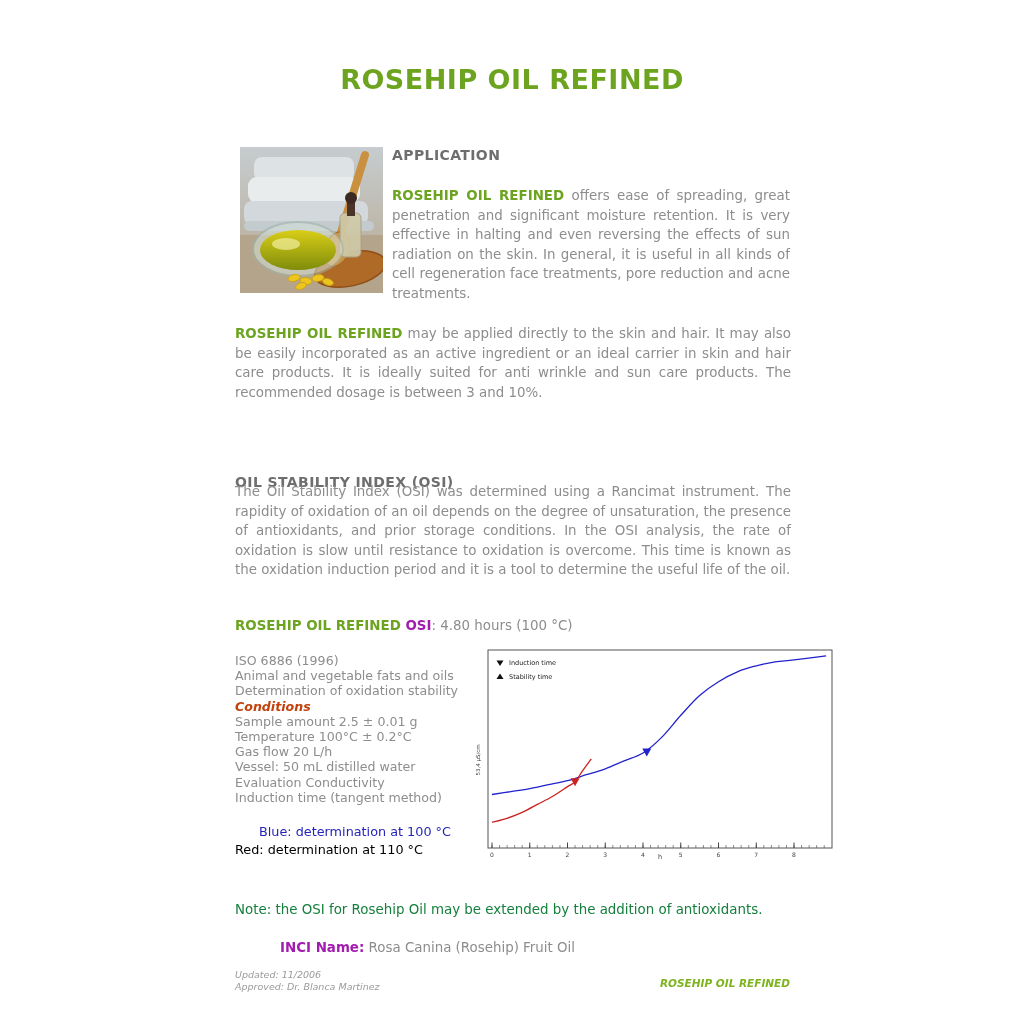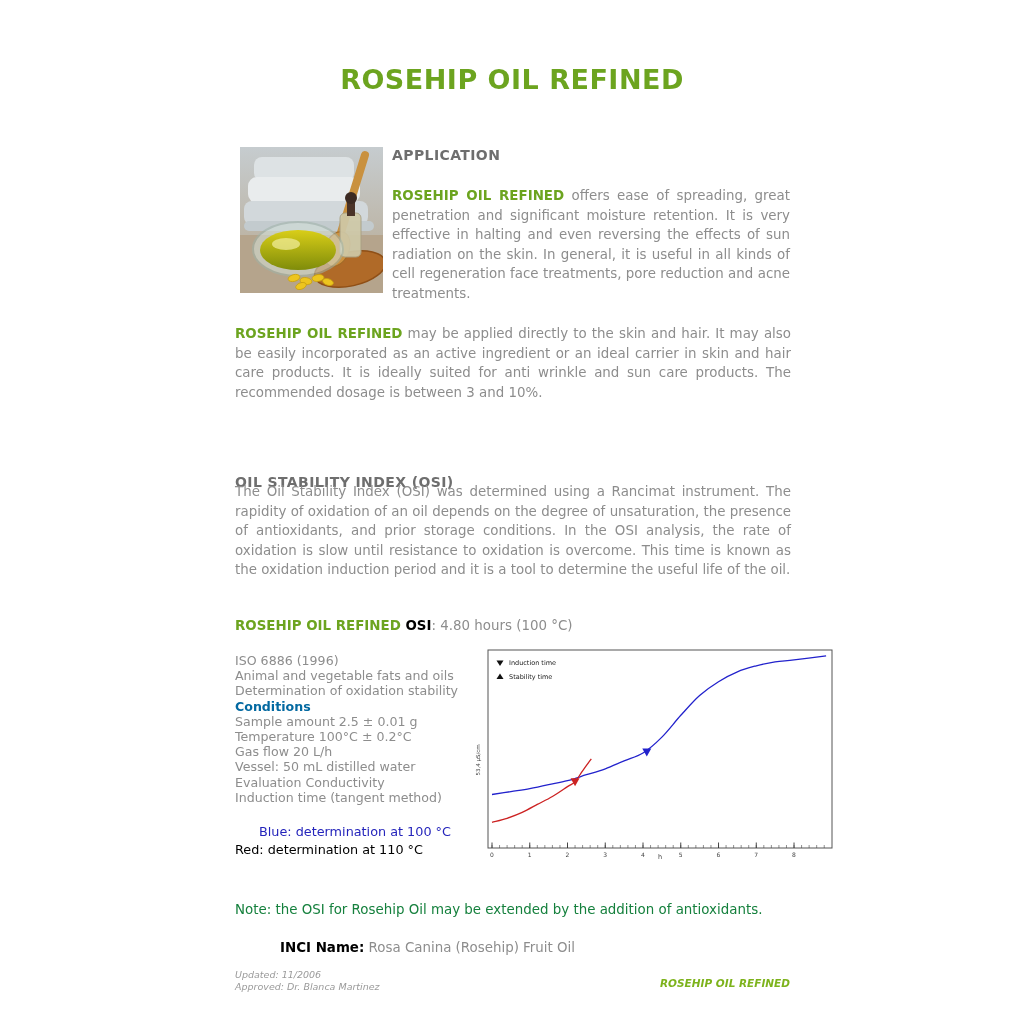--- a/index.html
+++ b/index.html
@@ -9,24 +9,24 @@
          font-size:27px;font-weight:bold;letter-spacing:.5px;color:#6ca41f;}
   .photo{position:absolute;left:240px;top:147px;width:143px;height:146px;}
   .h2{font-size:14px;font-weight:bold;color:#6e6e6e;letter-spacing:.4px;}
   .app-h{position:absolute;left:392px;top:147px;}
   .osi-h{position:absolute;left:235px;top:442px;margin-top:32px;}
   .para{position:absolute;font-size:13.4px;line-height:19.6px;color:#8d8d8d;text-align:justify;}
   .app-p{left:392px;top:186px;width:398px;}
   .use-p{left:235px;top:324px;width:556px;}
   .osi-p{left:235px;top:482px;width:556px;}
   .lead{color:#6ca41f;font-weight:bold;}
-  .dark{color:#000000;font-weight:bold;}
+  .dark{color:#a21caf;font-weight:bold;}
   .result{position:absolute;left:235px;top:618px;font-size:13.4px;color:#8d8d8d;}
   .method{position:absolute;left:235px;top:653px;font-size:12.6px;line-height:15.2px;color:#8d8d8d;}
-  .method .cond-h{font-weight:bold;color:#0369a1;}
+  .method .cond-h{font-weight:bold;color:#c2410c;font-style:italic;}
   .blue-note{position:absolute;left:235px;top:824px;font-size:12.8px;color:#2424bb;margin-left:24px;}
   .red-note{position:absolute;left:235px;top:842px;font-size:12.8px;color:#000000;}
   .chart{position:absolute;left:472px;top:646px;width:364px;height:216px;}
   .note{position:absolute;left:235px;top:902px;font-size:13.4px;color:#15803d;}
   .inci{position:absolute;left:235px;top:940px;font-size:13.4px;color:#8d8d8d;margin-left:45px;}
   .foot-left{position:absolute;left:235px;top:969px;font-size:9.5px;line-height:11.5px;
              font-style:italic;color:#9a9a9a;}
   .foot-brand{position:absolute;left:235px;top:977px;width:555px;text-align:right;
               font-size:10.5px;font-weight:bold;font-style:italic;color:#7db31c;}
 </style>

